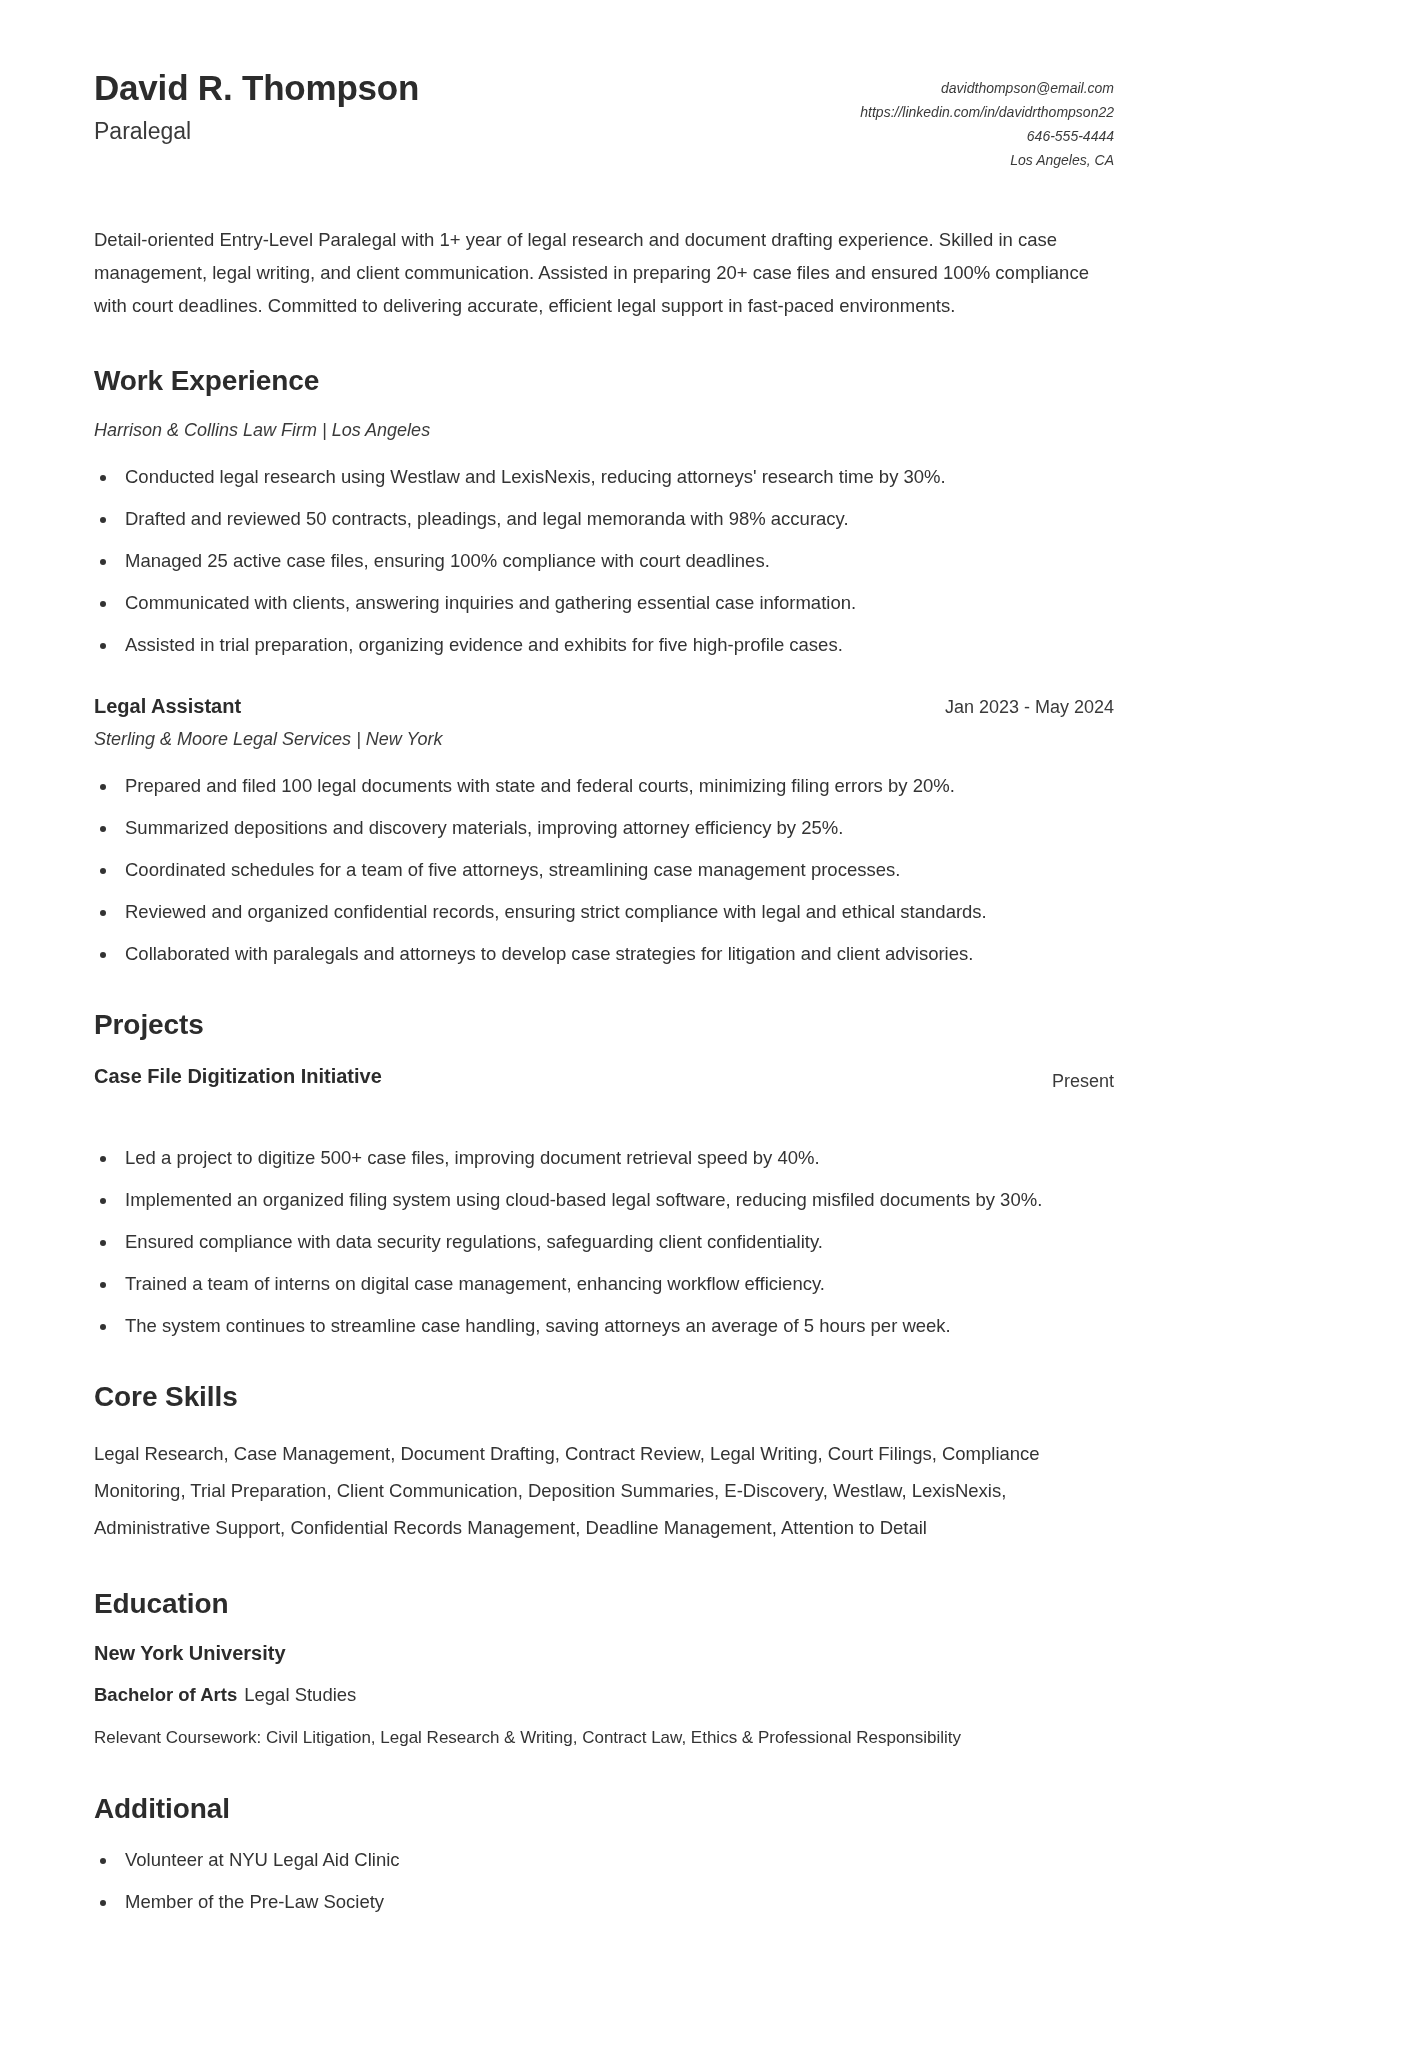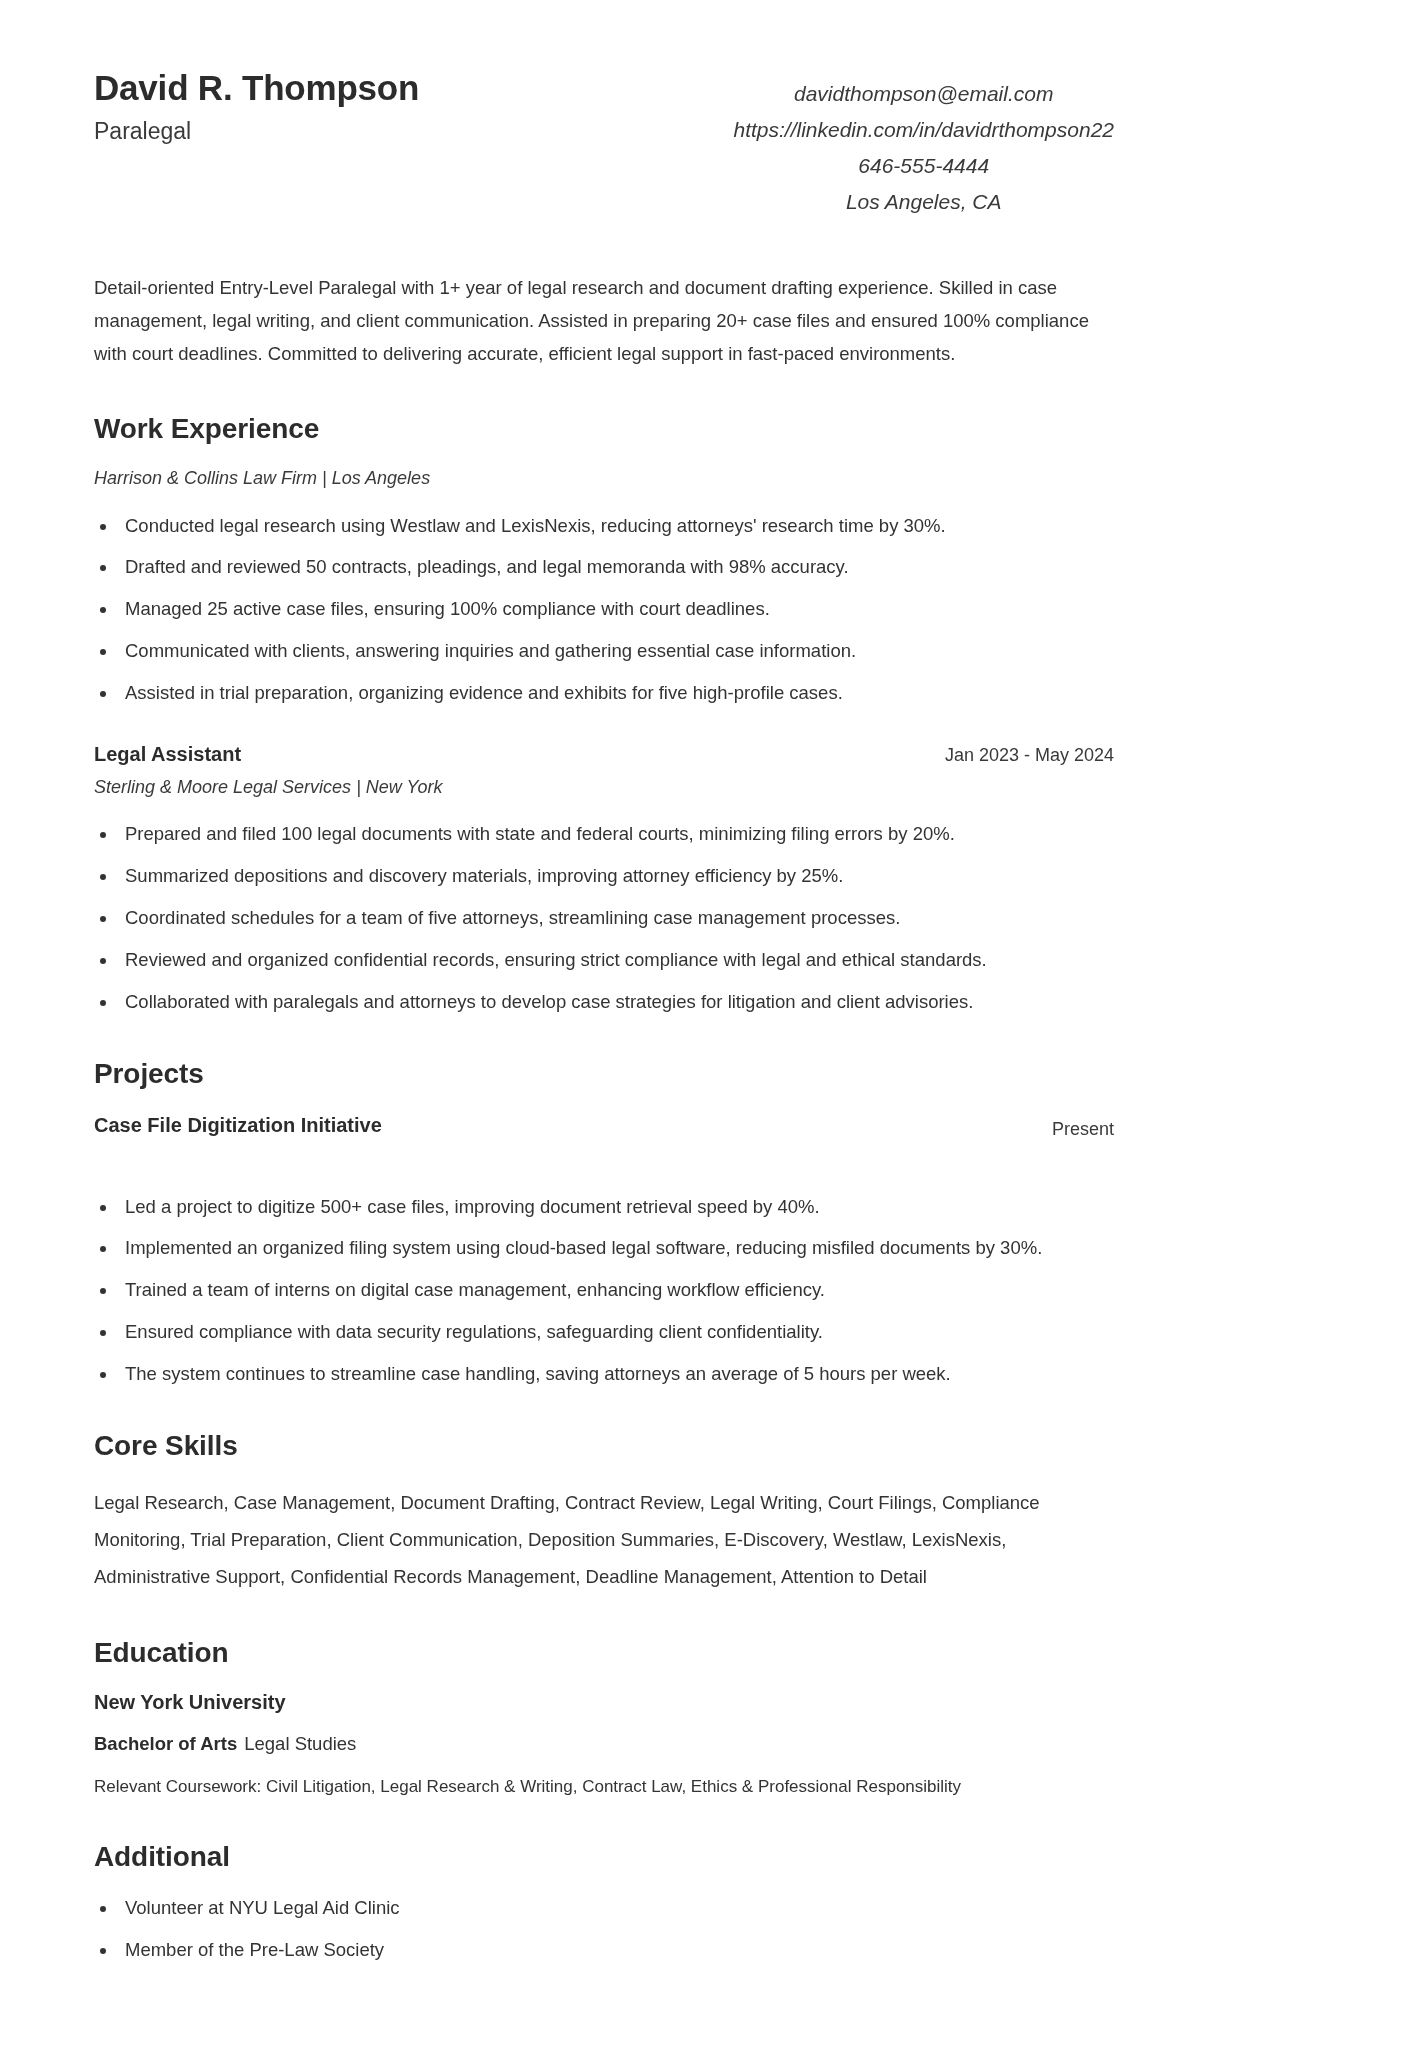--- a/index.html
+++ b/index.html
@@ -41,23 +41,23 @@
     margin: 0 0 10px 0;
   }
   .job-title {
     font-size: 23px;
     font-weight: normal;
     color: #3a3a3a;
     line-height: 1.2;
     margin: 0;
   }
   .header-right {
-    text-align: center;
+    text-align: right;
     font-style: italic;
-    font-size: 21px;
+    font-size: 14px;
     color: #3a3a3a;
     line-height: 1.72;
     padding-top: 14px;
   }
   .header-right div { white-space: nowrap; }
 
   
   .summary {
     margin-top: 52px;
     font-size: 18.5px;
@@ -224,22 +224,22 @@
     <div class="section-title">Projects</div>
 
     <div class="entry project">
       <div class="entry-head">
         <div class="entry-role">Case File Digitization Initiative</div>
         <div class="entry-date project-date">Present</div>
       </div>
       <ul class="bullets">
         <li>Led a project to digitize 500+ case files, improving document retrieval speed by 40%.</li>
         <li>Implemented an organized filing system using cloud-based legal software, reducing misfiled documents by 30%.</li>
+        <li>Ensured compliance with data security regulations, safeguarding client confidentiality.</li>
         <li>Trained a team of interns on digital case management, enhancing workflow efficiency.</li>
-        <li>Ensured compliance with data security regulations, safeguarding client confidentiality.</li>
         <li>The system continues to streamline case handling, saving attorneys an average of 5 hours per week.</li>
       </ul>
     </div>
   </div>
 
   <div class="section">
     <div class="section-title">Core Skills</div>
     <div class="skills-text">Legal Research, Case Management, Document Drafting, Contract Review, Legal Writing, Court Filings, Compliance Monitoring, Trial Preparation, Client Communication, Deposition Summaries, E-Discovery, Westlaw, LexisNexis, Administrative Support, Confidential Records Management, Deadline Management, Attention to Detail</div>
   </div>
 

